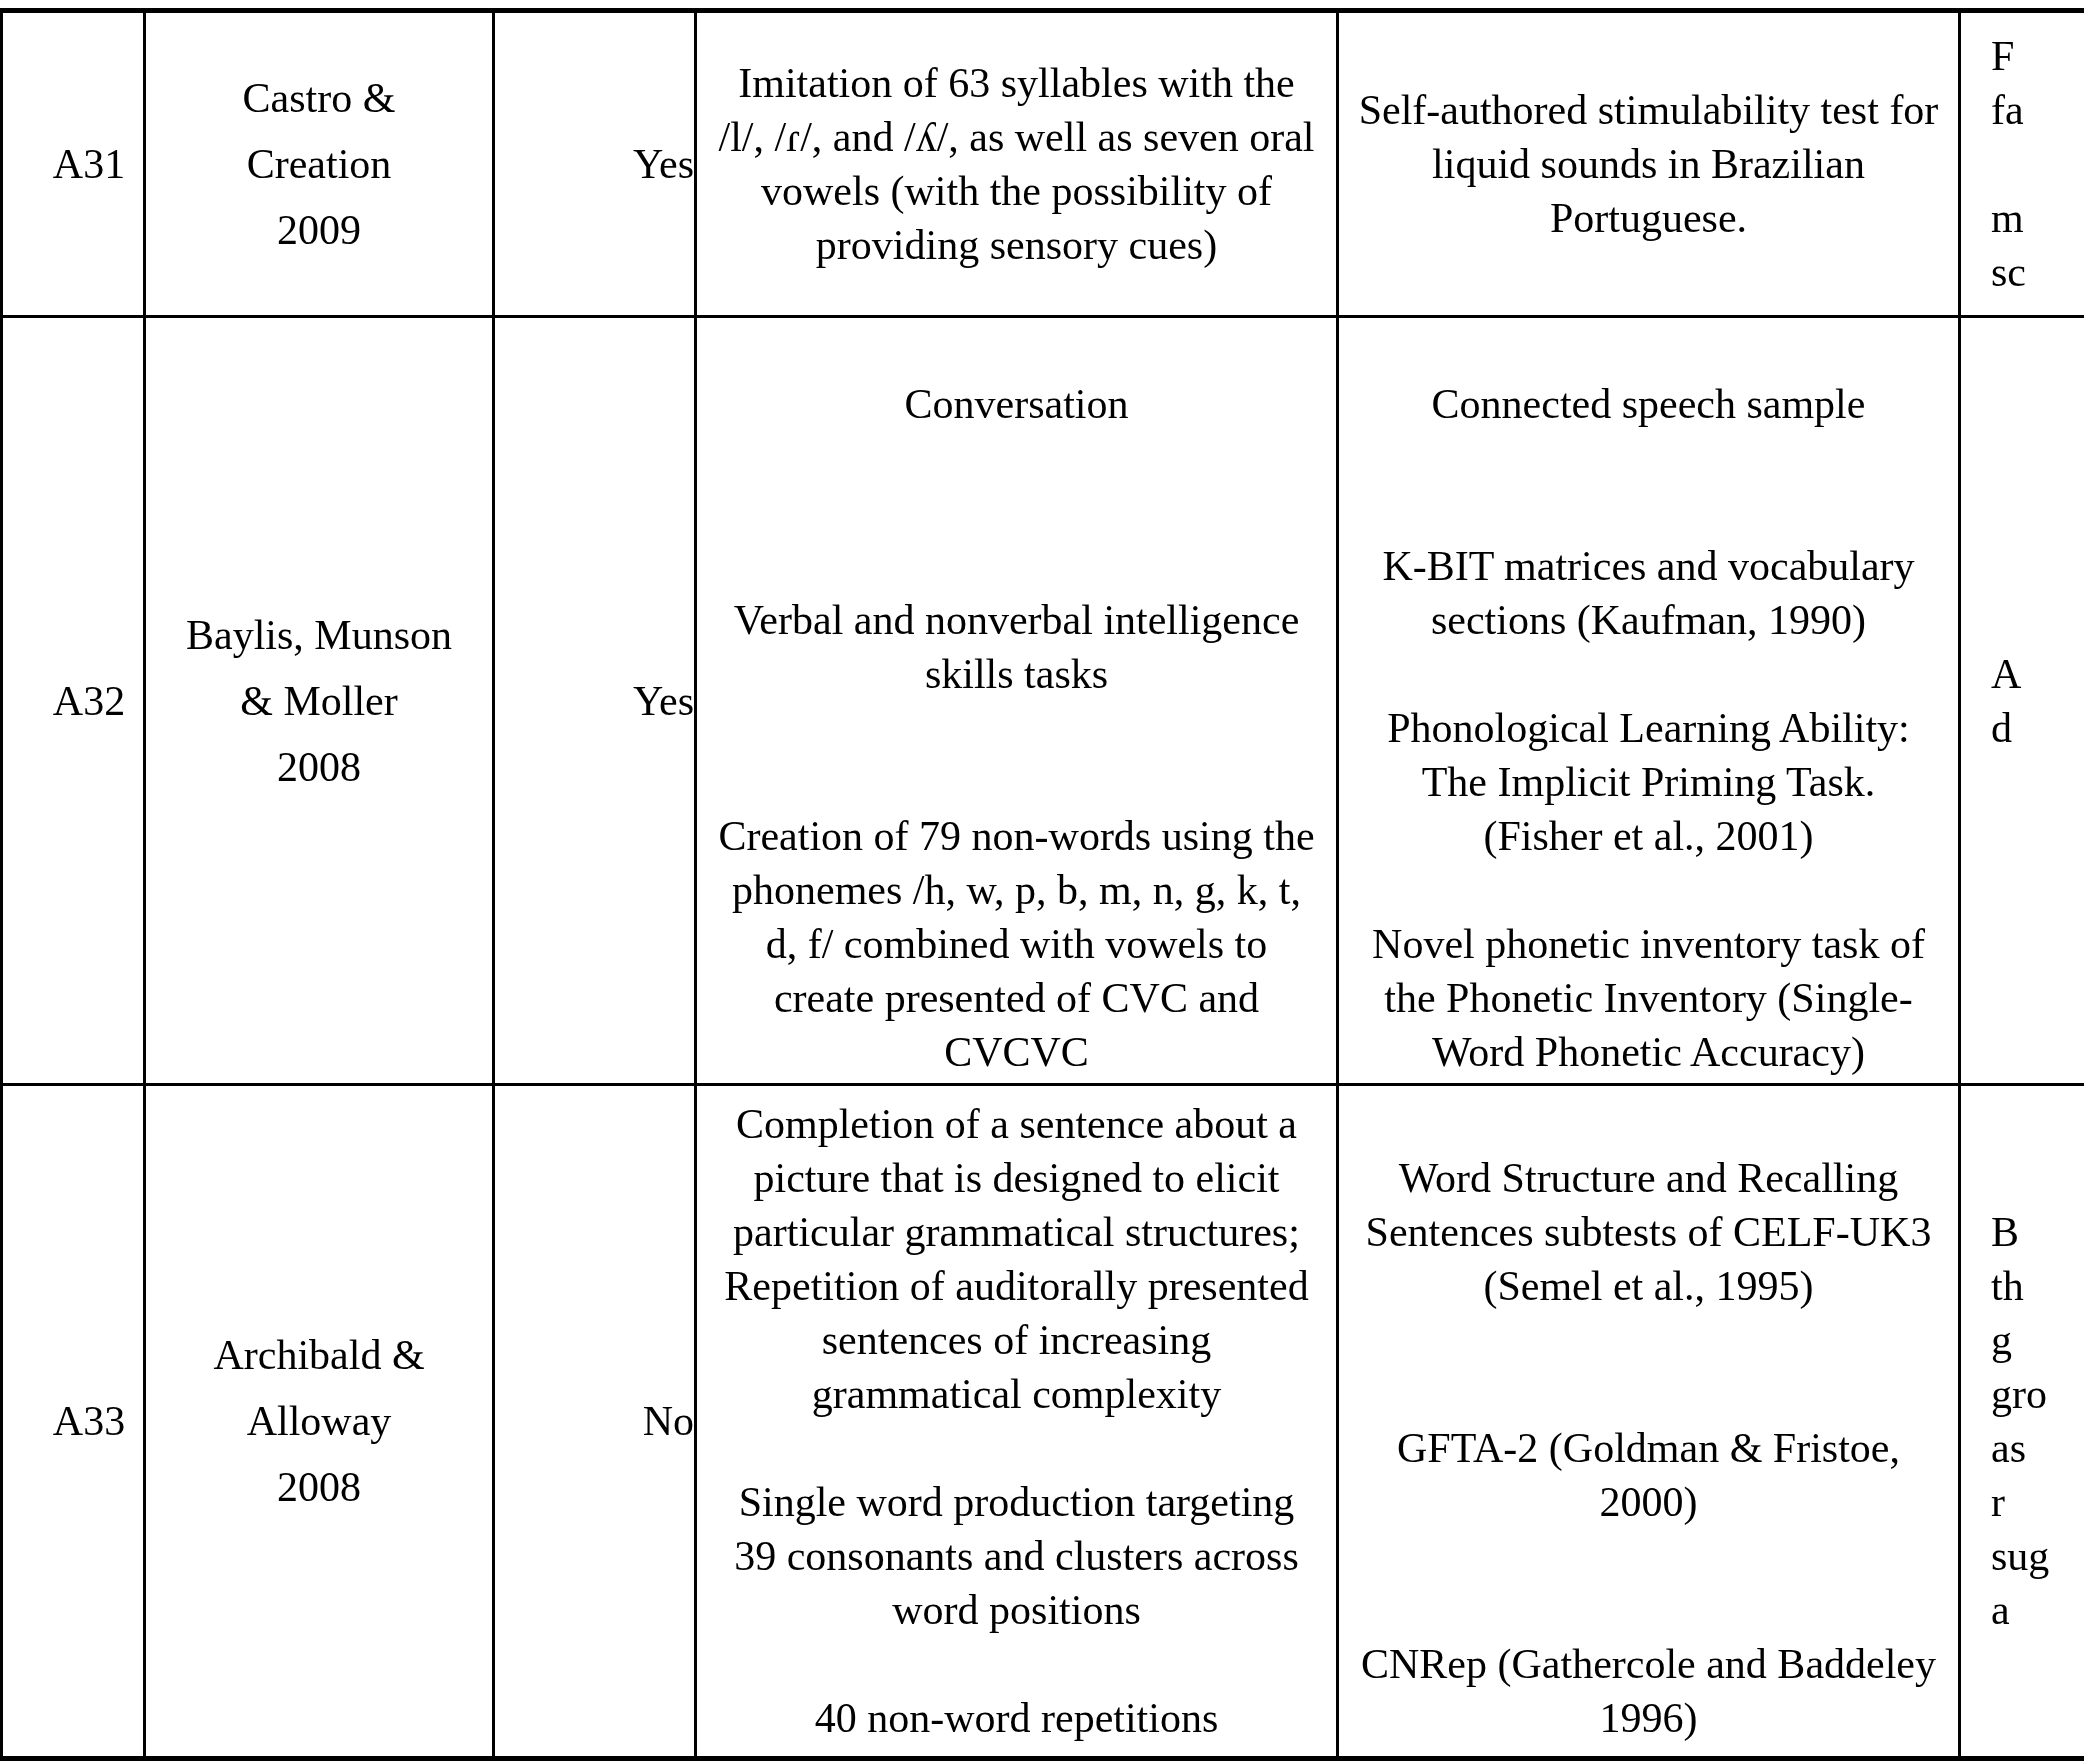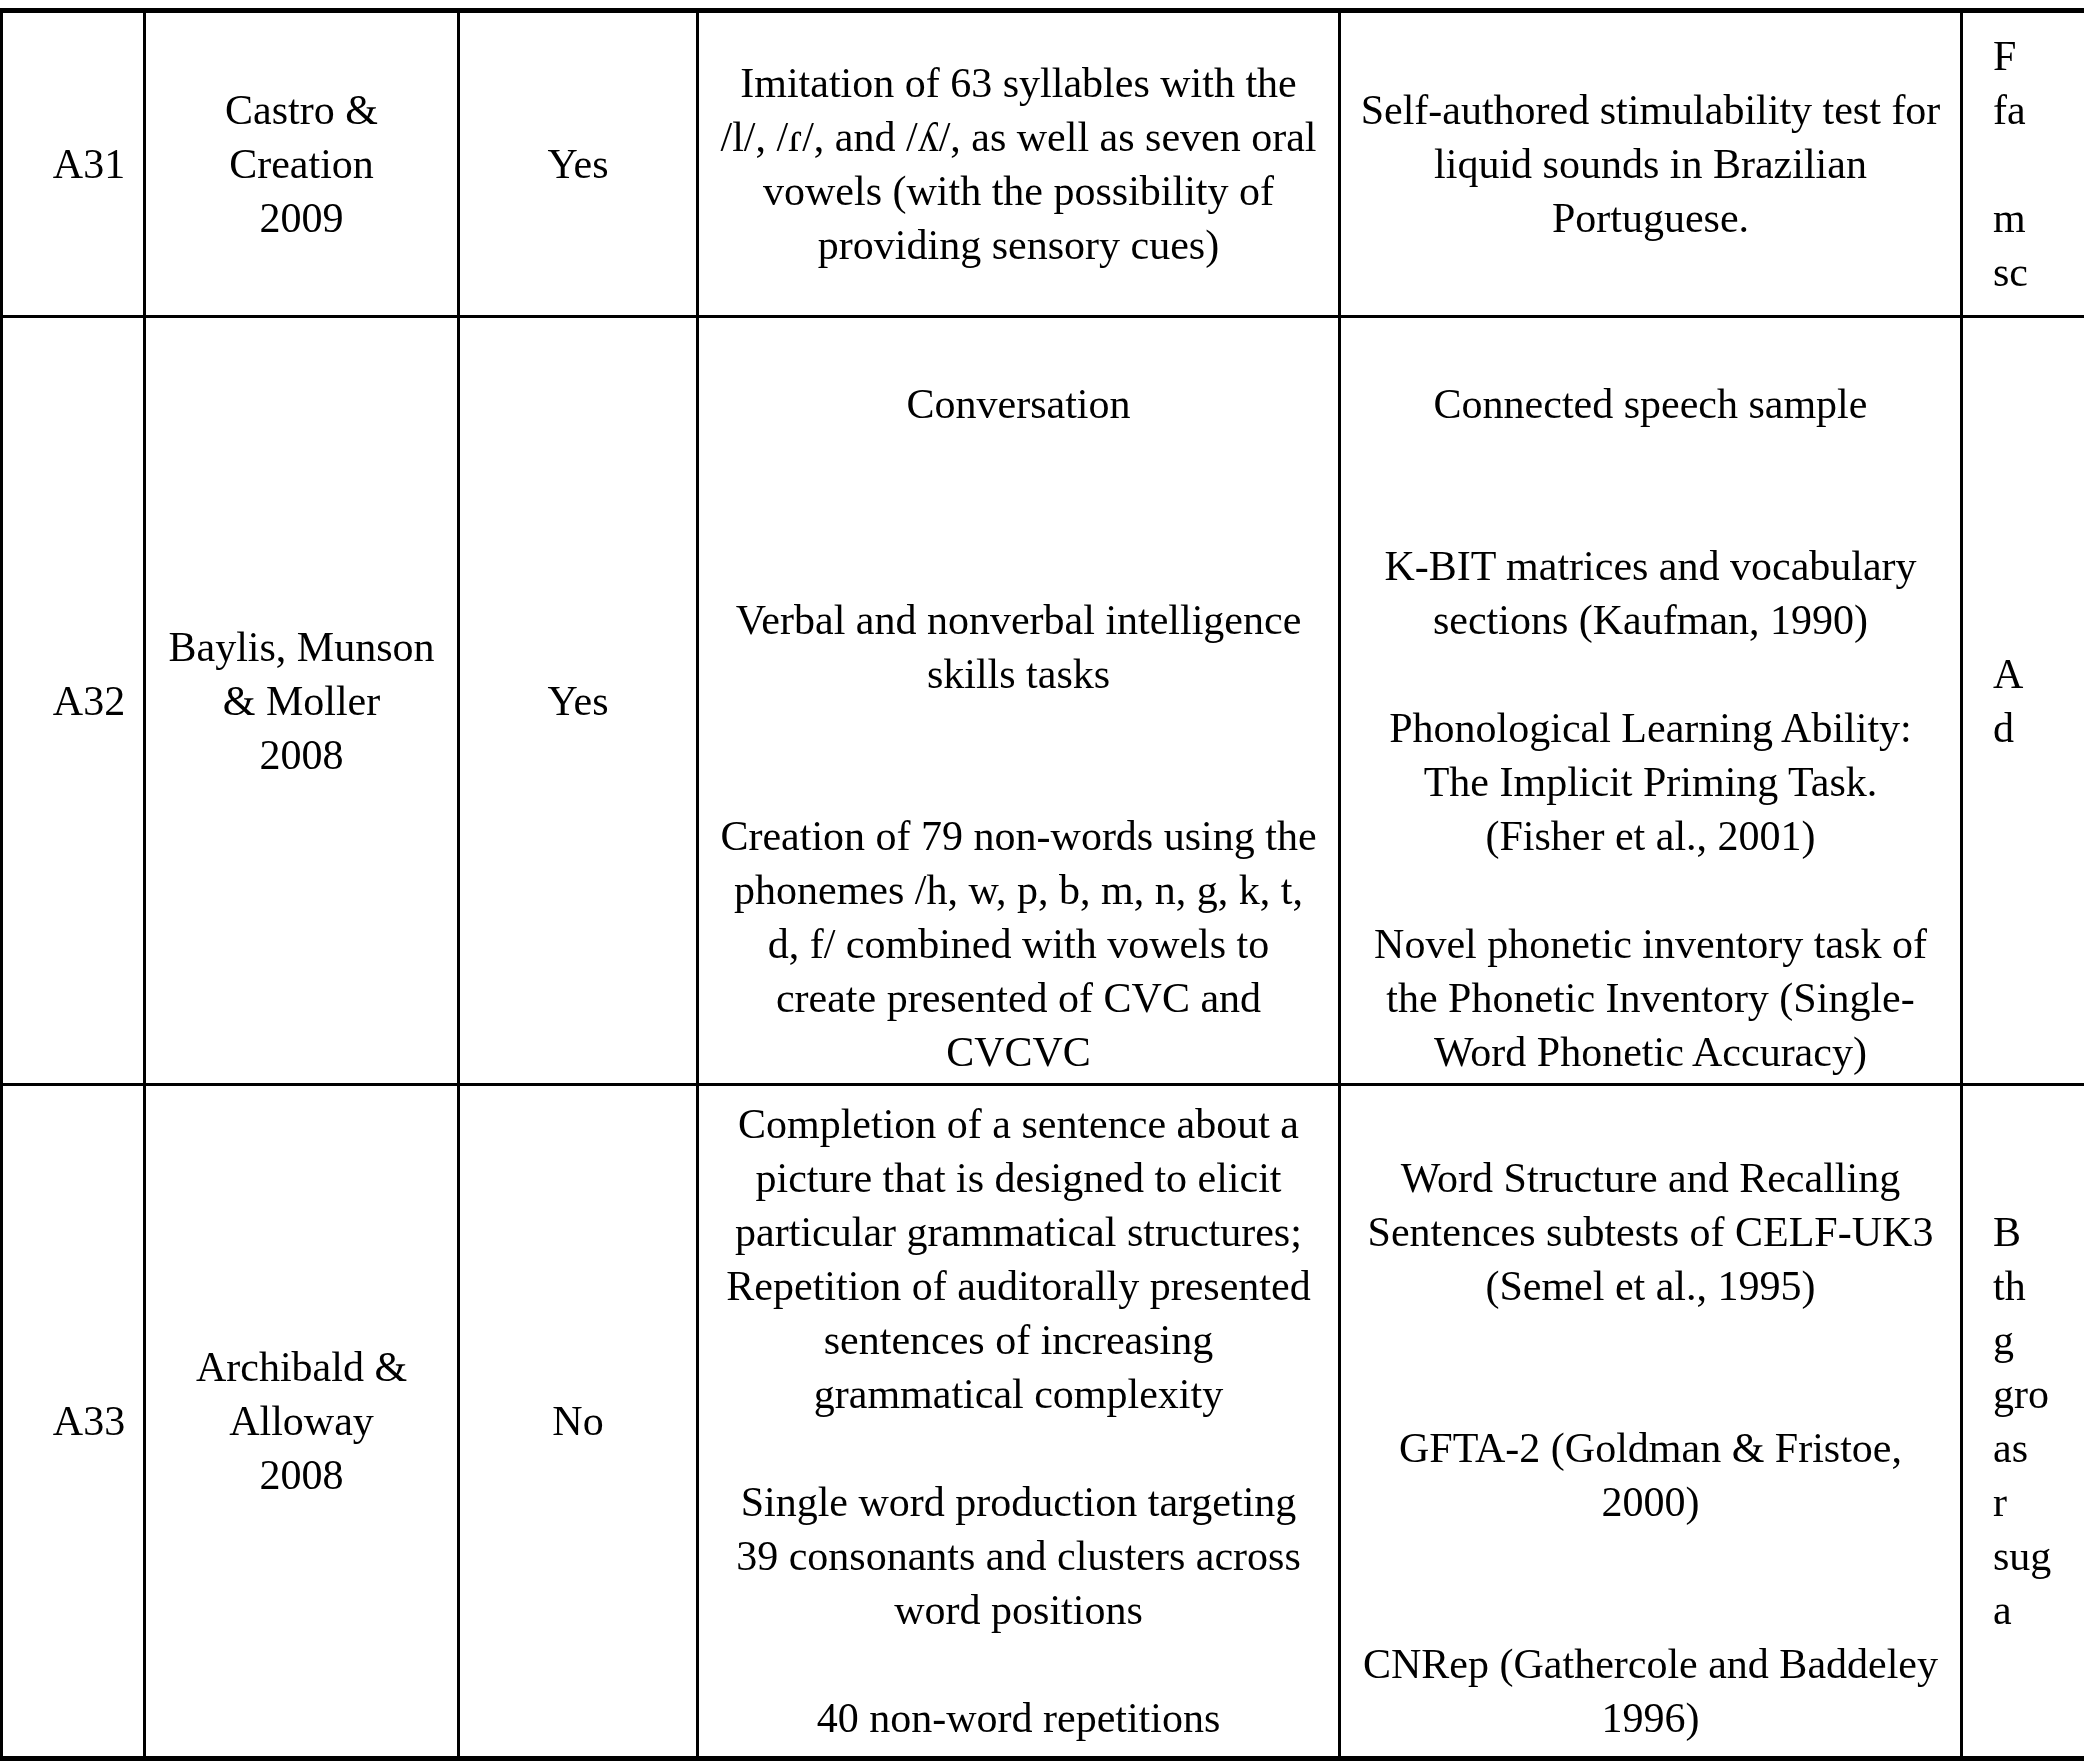--- a/index.html
+++ b/index.html
@@ -41,22 +41,22 @@
     justify-content: center;
     text-align: center;
     border-right: 3px solid #000;
     font-size: 42px;
     line-height: 54px;
     overflow: hidden;
     flex: 0 0 auto;
     box-sizing: border-box;
   }
   .c1 { width: 143px; padding-left: 32px; }
-  .c2 { width: 314px; }
-  .c3 { width: 239px; }
+  .c2 { width: 349px; gap: 12px; }
+  .c3 { width: 202px; text-align: right; }
   .c4 { width: 642px; }
   .c5 { width: 622px; }
   .c6 {
     width: 620px;
     border-right: none;
     text-align: left;
     padding-left: 30px;
   }
   .line {
     min-height: 54px;

